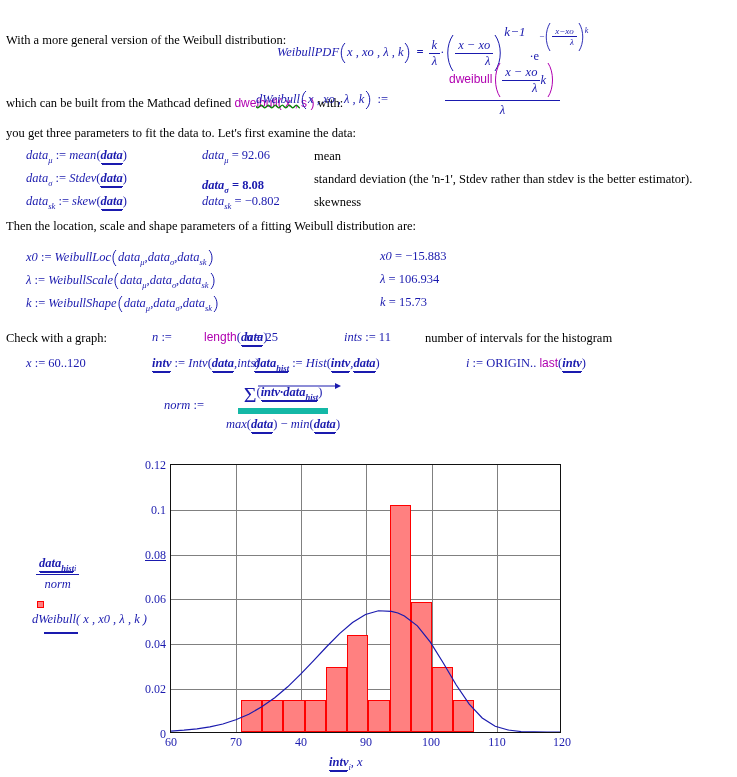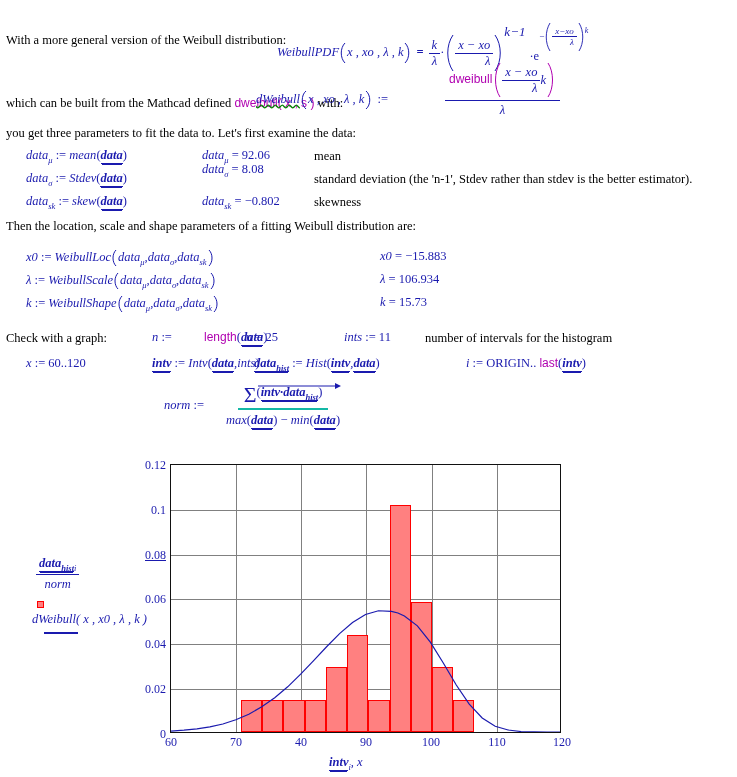--- a/index.html
+++ b/index.html
@@ -170,21 +170,21 @@
   <span class="mc">=</span>
   <span class="mc">92.06</span>
 </div>
 <div class="abs txt" style="left:314px; top:149px;">mean</div>
 
 <div class="abs" style="left:26px; top:171px;">
   <span class="mc ital">data</span><span class="mc sub">σ</span>
   <span class="mc">:=</span>
   <span class="mc ital">Stdev</span><span class="mc">(</span><span class="mc ital bold dbl">data</span><span class="mc">)</span>
 </div>
-<div class="abs" style="left:202px; top:162px;">
+<div class="abs" style="left:202px; top:178px;font-weight:bold;">
   <span class="mc ital">data</span><span class="mc sub">σ</span>
   <span class="mc">=</span>
   <span class="mc">8.08</span>
 </div>
 <div class="abs txt" style="left:314px; top:172px;">standard deviation (the 'n-1', Stdev rather than stdev is the better estimator).</div>
 
 <div class="abs" style="left:26px; top:194px;">
   <span class="mc ital">data</span><span class="mc sub">sk</span>
   <span class="mc">:=</span>
   <span class="mc ital">skew</span><span class="mc">(</span><span class="mc ital bold dbl">data</span><span class="mc">)</span>
@@ -285,21 +285,21 @@
   <span class="mc">:=</span>
   <span class="mc">ORIGIN</span><span class="mc">..</span>
   <span class="fn" style="font-family:'Liberation Sans',sans-serif; font-size:12px;">last</span><span class="mc">(</span><span class="mc ital bold dbl">intv</span><span class="mc">)</span>
 </div>
 
 <div class="abs" style="left:164px; top:398px;">
   <span class="mc ital">norm</span>
   <span class="mc">:=</span>
 </div>
 <div class="abs" style="left:226px; top:380px; text-align:center;">
-  <div style="border-bottom:2px solid #14b8a6; padding:0 6px 2px 6px; display:inline-block;">
+  <div style="border-bottom:6px solid #14b8a6; padding:0 6px 2px 6px; display:inline-block;">
     <span class="mc" style="font-size:22px; vertical-align:middle; position:relative; top:2px;">Σ</span><span style="display:inline-block; position:relative; vertical-align:middle;">
       <svg width="85" height="9" style="position:absolute; left:1px; top:-3px;">
         <line x1="1" y1="4" x2="78" y2="4" stroke="#1a1aae" stroke-width="1"></line>
         <path d="M78 1 L84 4 L78 7 Z" fill="#1a1aae"></path>
       </svg>
       <span class="mc">(</span><span class="mc ital bold dbl">intv·data<span class="sub">hist</span></span><span class="mc">)</span>
     </span>
   </div>
   <div style="padding-top:3px;">
     <span class="mc ital">max</span><span class="mc">(</span><span class="mc ital bold dbl">data</span><span class="mc">)</span>

